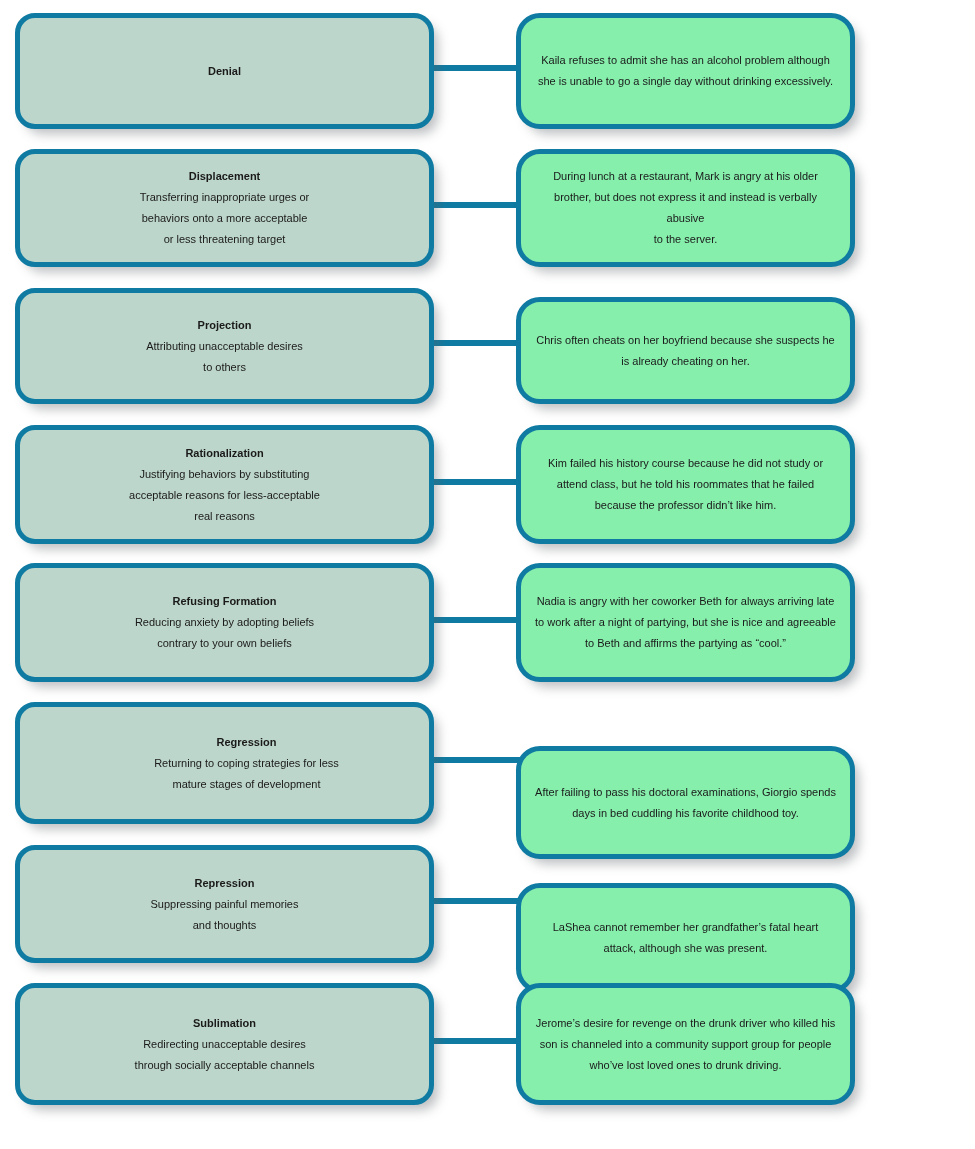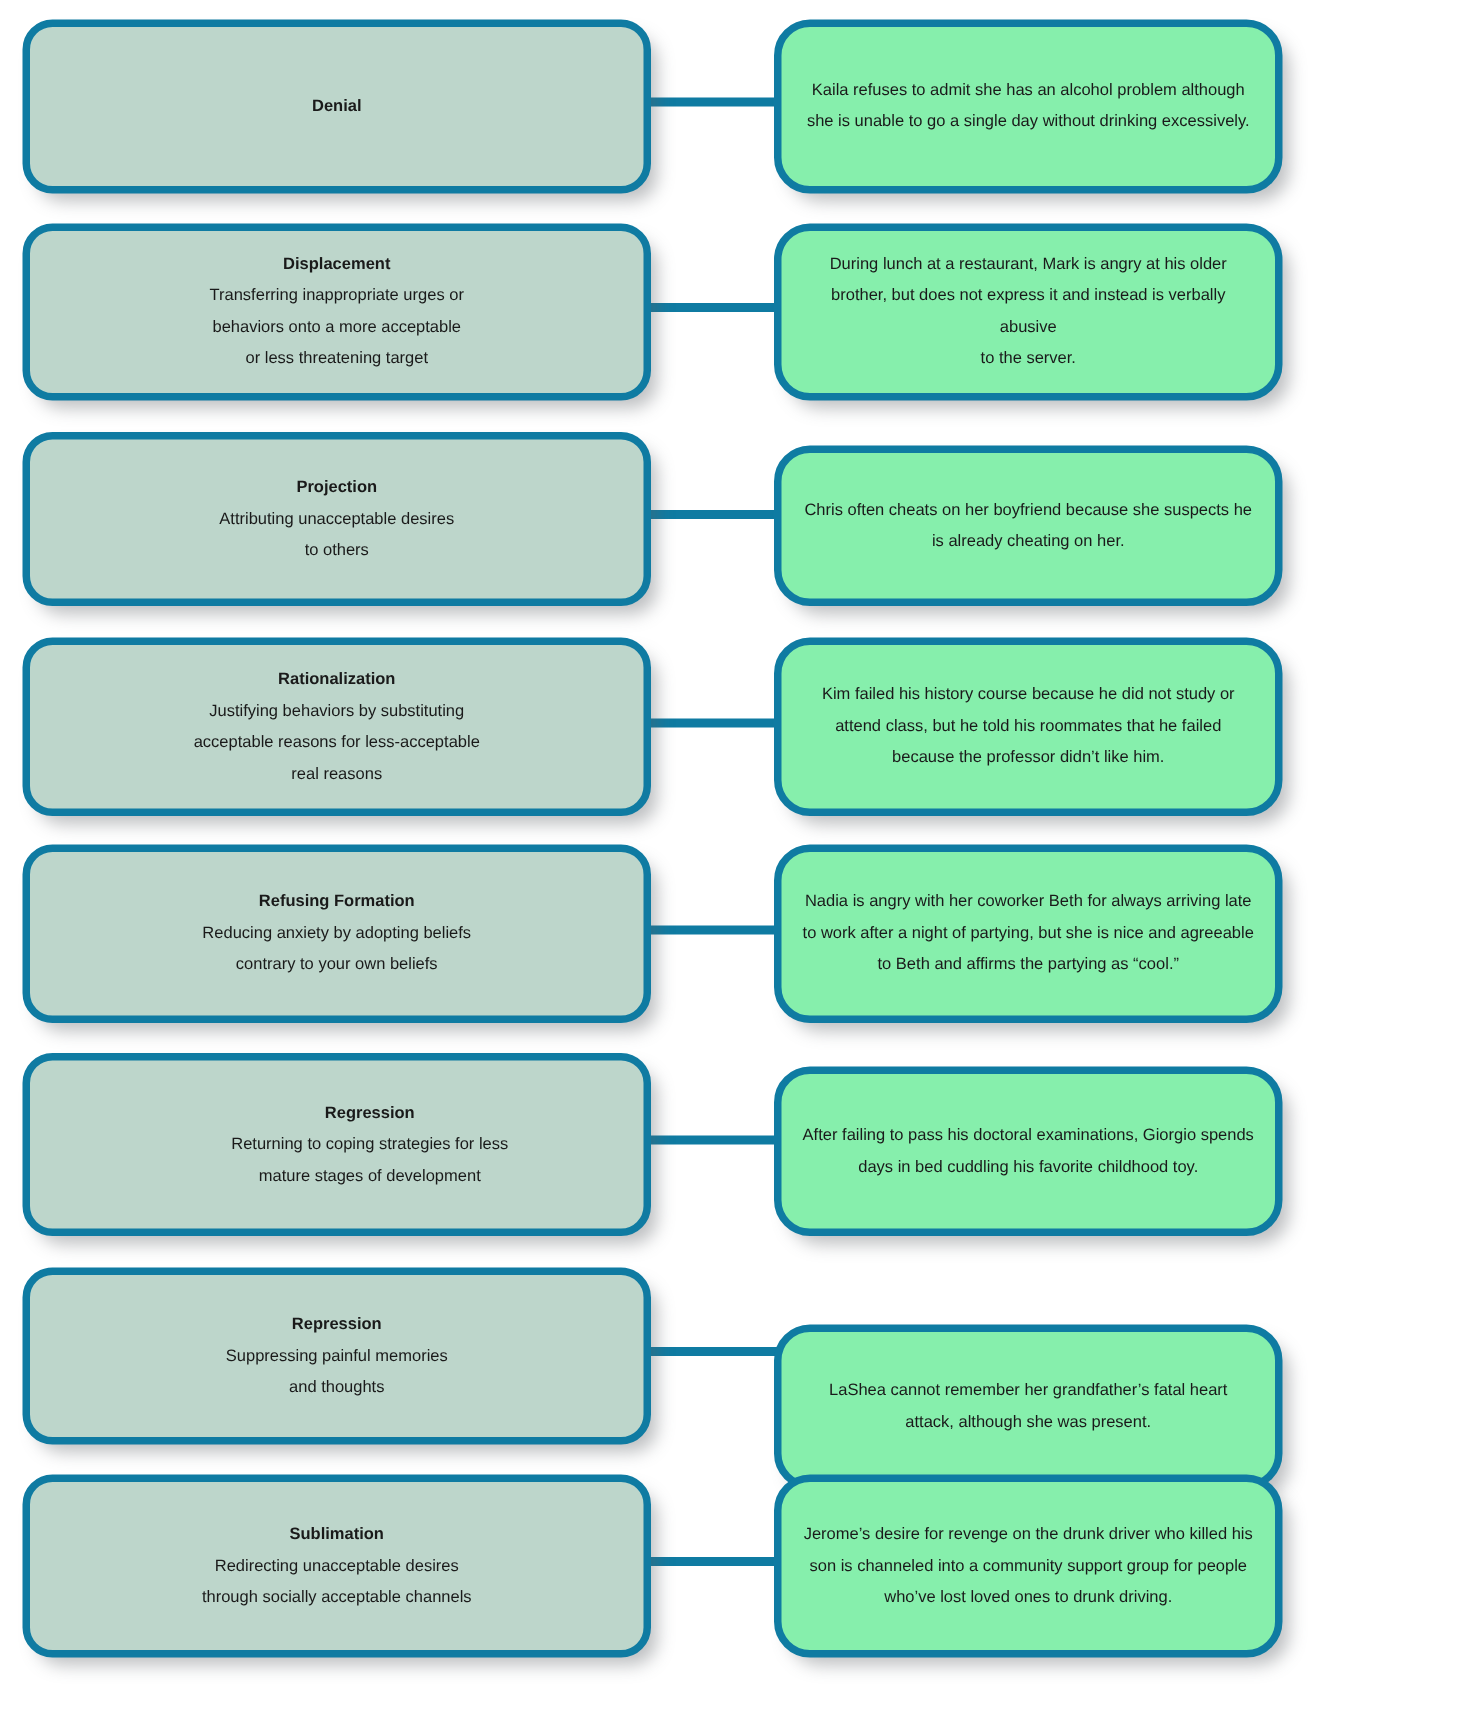--- a/index.html
+++ b/index.html
@@ -166,21 +166,21 @@
     </div>
     <div class="row">
       <div class="connector" style="top: 760px;"></div>
       <div class="card card-term" style="top: 702px; height: 122px; padding-left: 44px;">
         <div class="card-inner">
           <span class="term-title">Regression</span>
           <span class="term-desc">Returning to coping strategies for less
 mature stages of development</span>
         </div>
       </div>
-      <div class="card card-example" style="top: 711px; height: 113px;">
+      <div class="card card-example" style="top: 746px; height: 113px;">
         <div class="card-inner">
           <span class="example-text">After failing to pass his doctoral examinations, Giorgio spends days in bed cuddling his favorite childhood toy.</span>
         </div>
       </div>
     </div>
     <div class="row">
       <div class="connector" style="top: 901px;"></div>
       <div class="card card-term" style="top: 845px; height: 118px;">
         <div class="card-inner">
           <span class="term-title">Repression</span>

